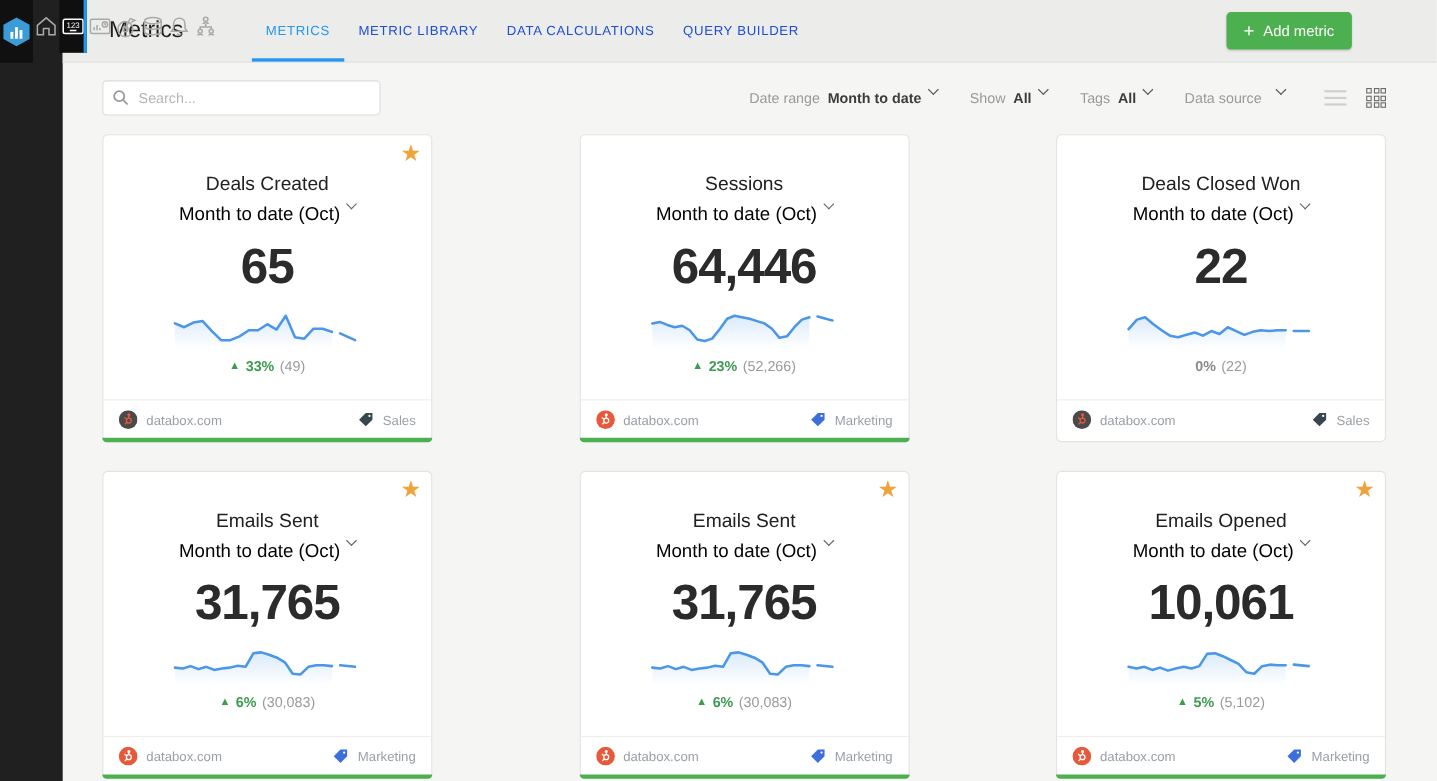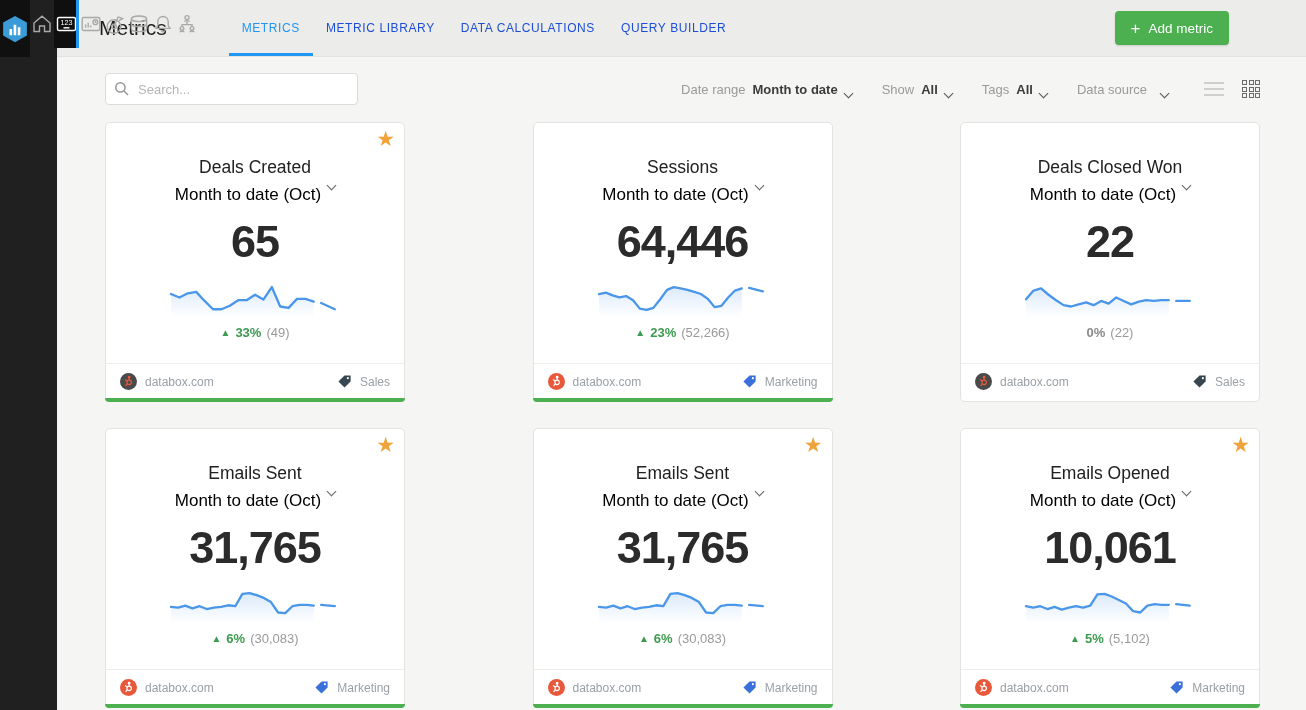--- a/index.html
+++ b/index.html
@@ -26,30 +26,30 @@
   
   .main { flex:1; display:flex; flex-direction:column; }
   .topbar { height:57px; background:#ececea; border-bottom:1px solid #e2e2e0; display:flex; align-items:stretch; padding:0 77px 0 42px; flex-shrink:0; }
   .page-title { font-size:21px; font-weight:500; color:#1f1f1f; align-self:center; }
   .tabs { display:flex; margin-left:62px; }
   .tab { display:flex; align-items:center; padding:3px 13px 0 13px; font-size:12px; letter-spacing:.6px; color:#1d4ed8; border-bottom:3px solid transparent; cursor:pointer; }
   .tab.active { color:#2196f3; border-bottom-color:#2196f3; }
   .add-btn { margin-left:auto; align-self:center; background:#4caf50; color:#fff; border:none; border-radius:4px; height:34px; padding:0 16px; font-size:13.5px; font-family:inherit; display:flex; align-items:center; gap:8px; cursor:pointer; box-shadow:0 1px 2px rgba(0,0,0,.15); }
   .add-plus { font-size:17px; line-height:1; }
 
-  .content { padding:16px 46px 0 48px; }
+  .content { padding:16px 46px 0 36px; }
 
   
   .filter-row { display:flex; align-items:center; }
   .search-wrap { position:relative; }
   .search-wrap svg { position:absolute; left:9px; top:8px; }
   .search-input { width:253px; height:32px; border:1px solid #dcdcda; border-radius:4px; background:#fff; padding:0 10px 0 32px; font-size:13px; font-family:inherit; color:#444; outline:none; }
   .search-input::placeholder { color:#b5b5b5; }
   .filters { margin-left:auto; display:flex; align-items:center; gap:30px; }
-  .filter { display:flex; align-items:flex-end; font-size:13px; cursor:pointer; }
+  .filter { display:flex; align-items:flex-start; font-size:13px; cursor:pointer; }
   .flabel { color:#9a9a9a; margin-right:7px; }
   .fvalue { color:#3c3c3c; font-weight:bold; }
   .chev { display:inline-block; width:7px; height:7px; border-right:1.7px solid #555; border-bottom:1.7px solid #555; transform:rotate(45deg); margin-left:7px; margin-top:-4px; }
   .view-toggles { display:flex; align-items:center; gap:18px; margin-left:6px; }
   .list-icon { display:flex; flex-direction:column; gap:4px; cursor:pointer; }
   .list-icon span { width:20px; height:2px; background:#cfcfcd; }
   .grid-icon { display:grid; grid-template-columns:repeat(3,5px); gap:1.5px; cursor:pointer; }
   .grid-icon span { width:5px; height:5px; border:1.4px solid #6b6b6b; }
 
   

